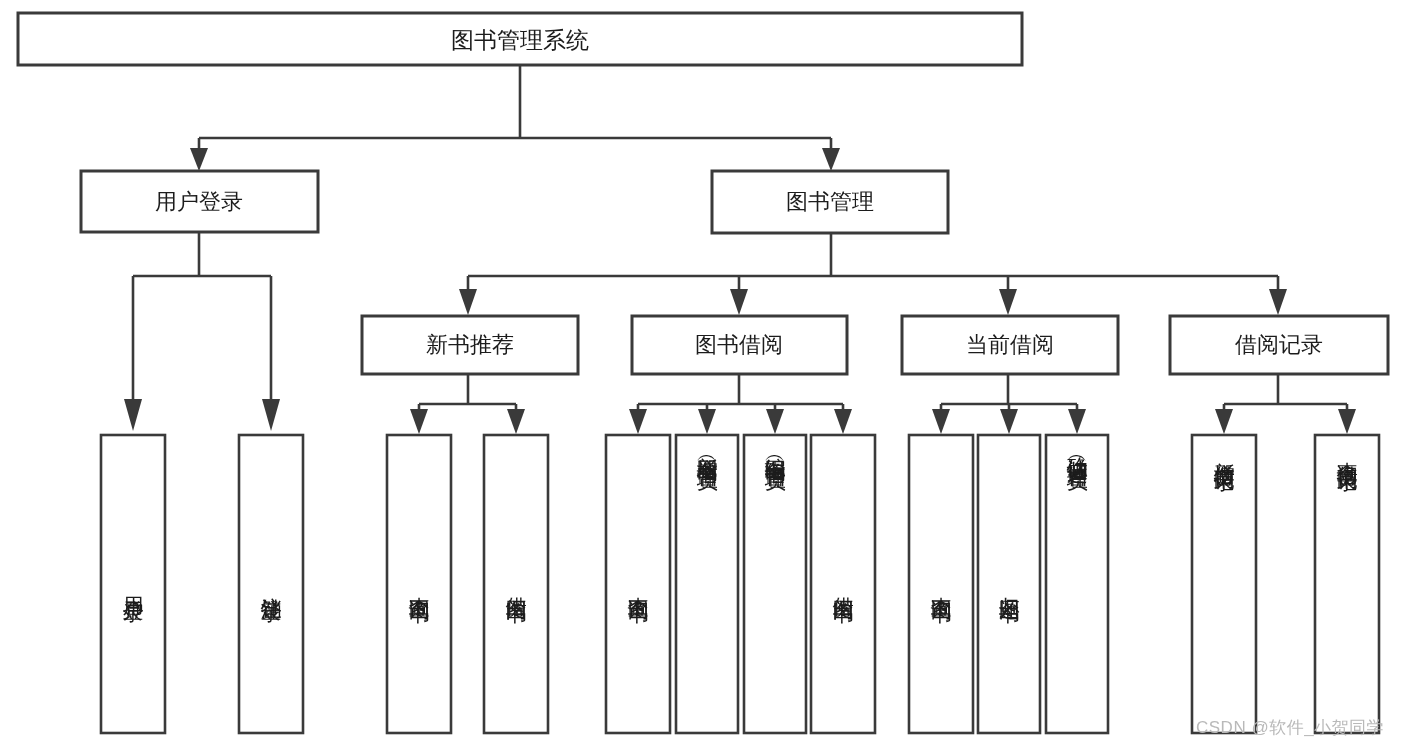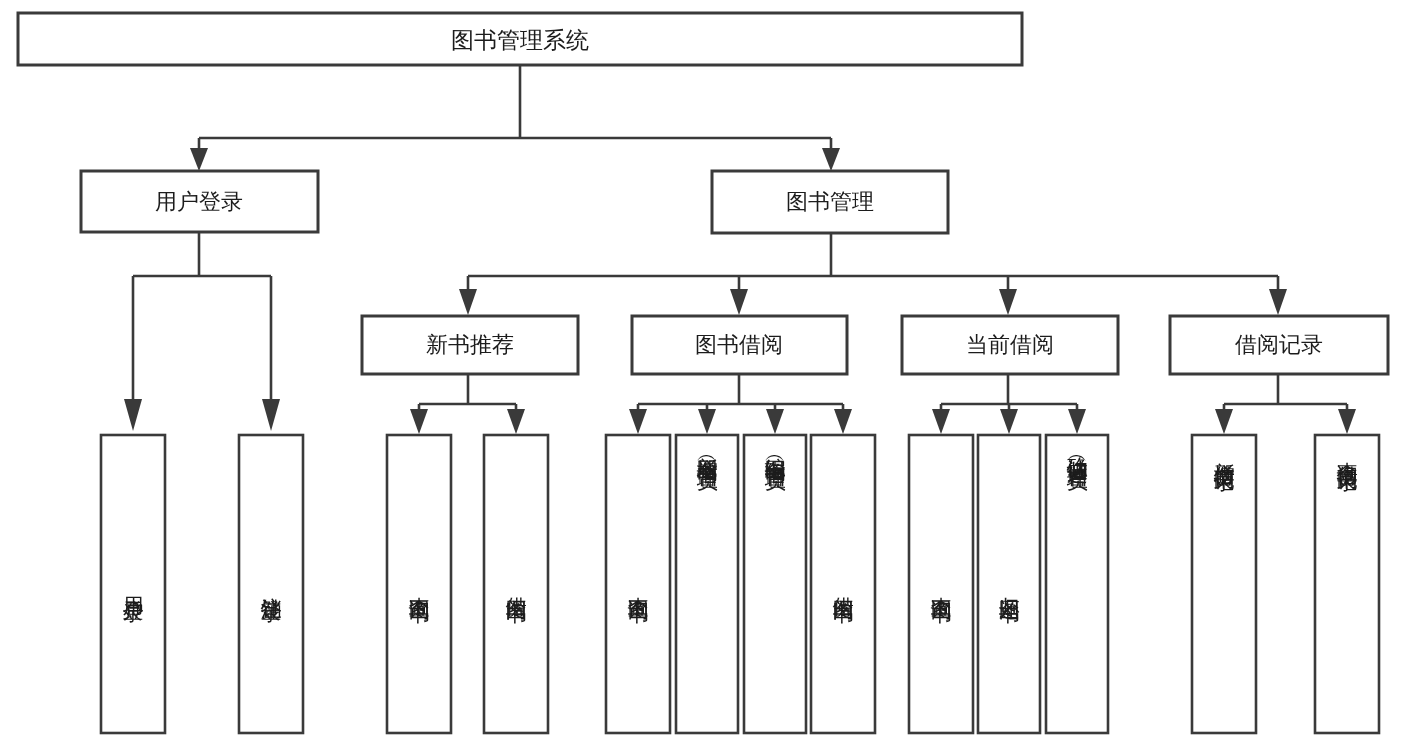--- a/index.html
+++ b/index.html
@@ -231,14 +231,15 @@
     <span class="v-label">确认归还（管理员）</span>
   </div>
 
   <div class="v-label-wrap" style="left:1192px; top:445px; width:64px; height:278px; align-items:flex-start;">
     <span class="v-label">新增借阅记录</span>
   </div>
   <div class="v-label-wrap" style="left:1315px; top:445px; width:64px; height:278px; align-items:flex-start;">
     <span class="v-label">查询借阅记录</span>
   </div>
 
+  <div class="watermark" style="left:1196px; top:716px;">CSDN @软件_小贺同学</div>
 
 </div>
 
 </body></html>

